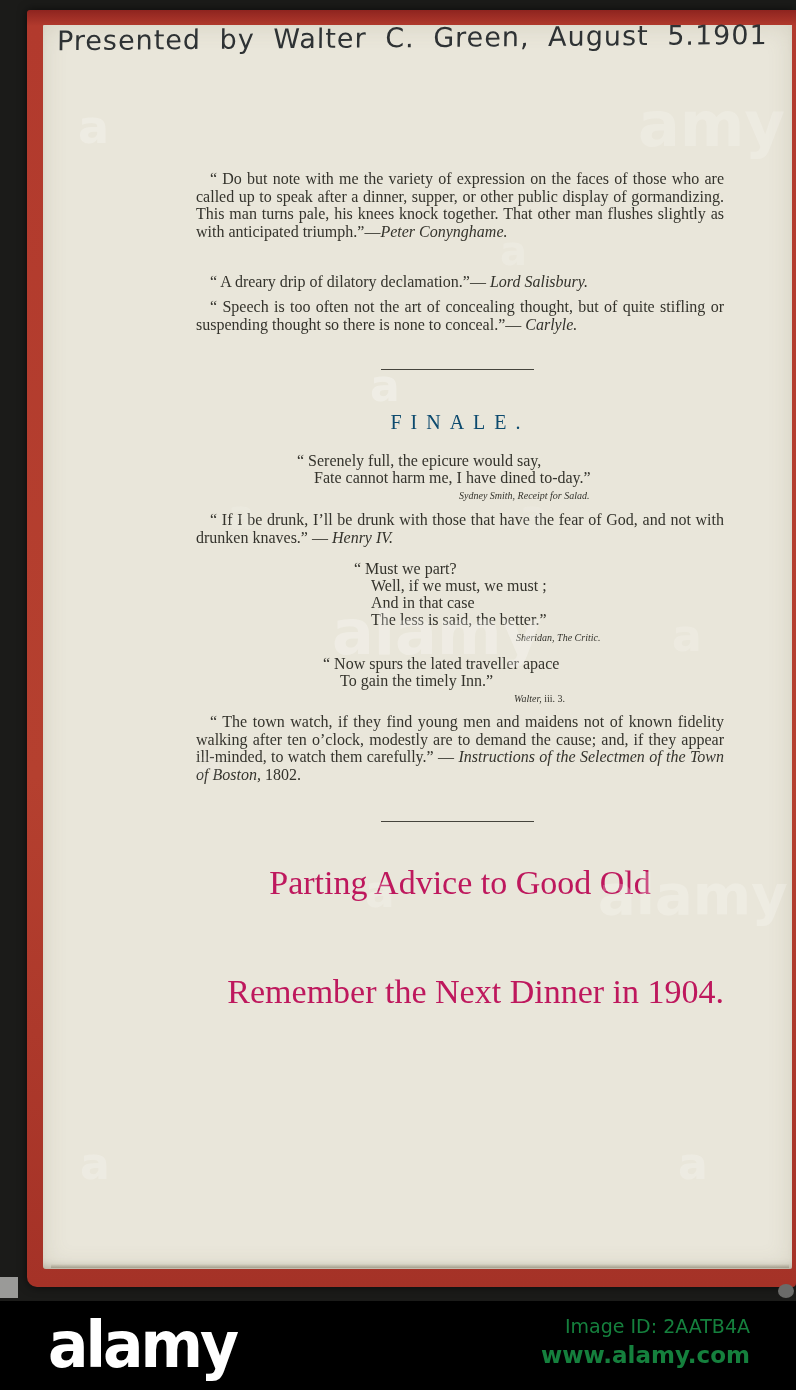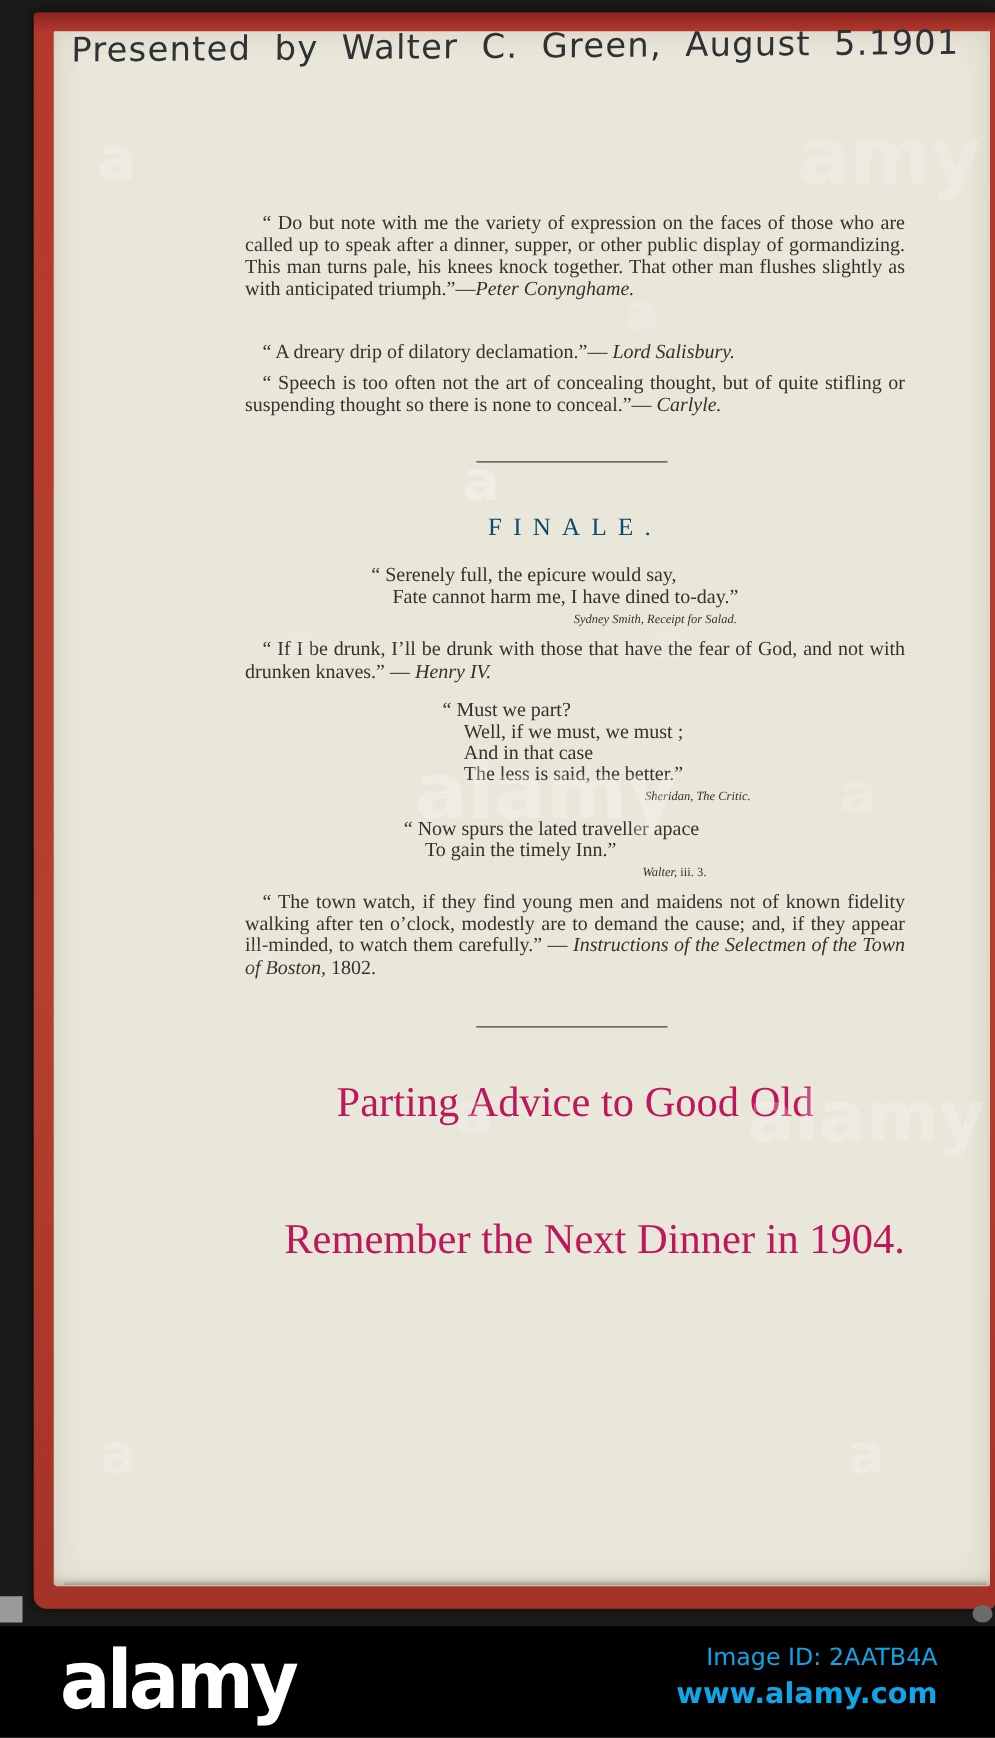--- a/index.html
+++ b/index.html
@@ -37,21 +37,21 @@
   
   #watermarks{position:absolute;left:0;top:0;width:796px;height:1390px;pointer-events:none;}
   .wm{position:absolute;color:#ffffff;font-family:"DejaVu Sans", sans-serif;font-weight:bold;}
   
   .artifact-left{position:absolute;left:0;top:1277px;width:18px;height:21px;background:#9a9a98;}
   .artifact-right{position:absolute;left:778px;top:1284px;width:16px;height:14px;background:#6b6b69;border-radius:50%;}
   
   .footer{position:absolute;left:0;top:1301px;width:796px;height:89px;background:#000;}
   .logo{position:absolute;left:48px;top:6px;color:#fff;font-family:"DejaVu Sans", sans-serif;
         font-weight:bold;font-size:60px;letter-spacing:-3px;transform:scaleY(1.08);transform-origin:top left;}
-  .footer-right{position:absolute;right:46px;top:14px;text-align:right;color:#0ea5e9;
+  .footer-right{position:absolute;right:46px;top:14px;text-align:right;color:#15803d;
         font-family:"DejaVu Sans", sans-serif;}
   .footer-right .iid{font-size:19px;}
   .footer-right .url{font-size:23px;font-weight:bold;margin-top:5px;}
 </style>
 </head>
 <body>
 
 <div class="scene">
 
   <div class="cover"></div>

